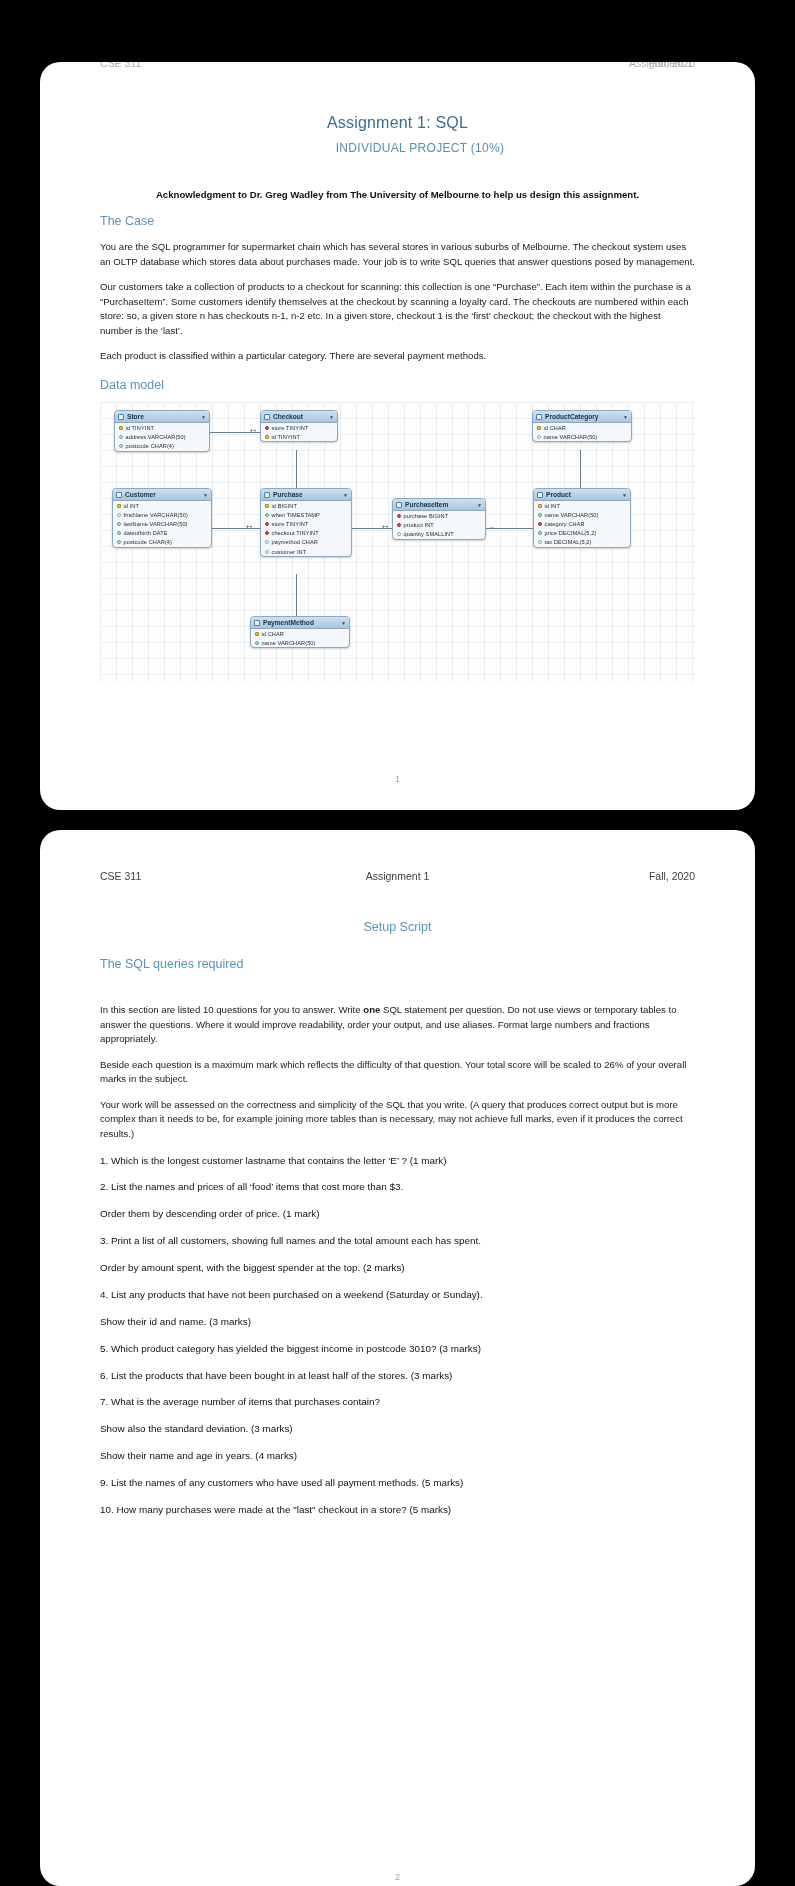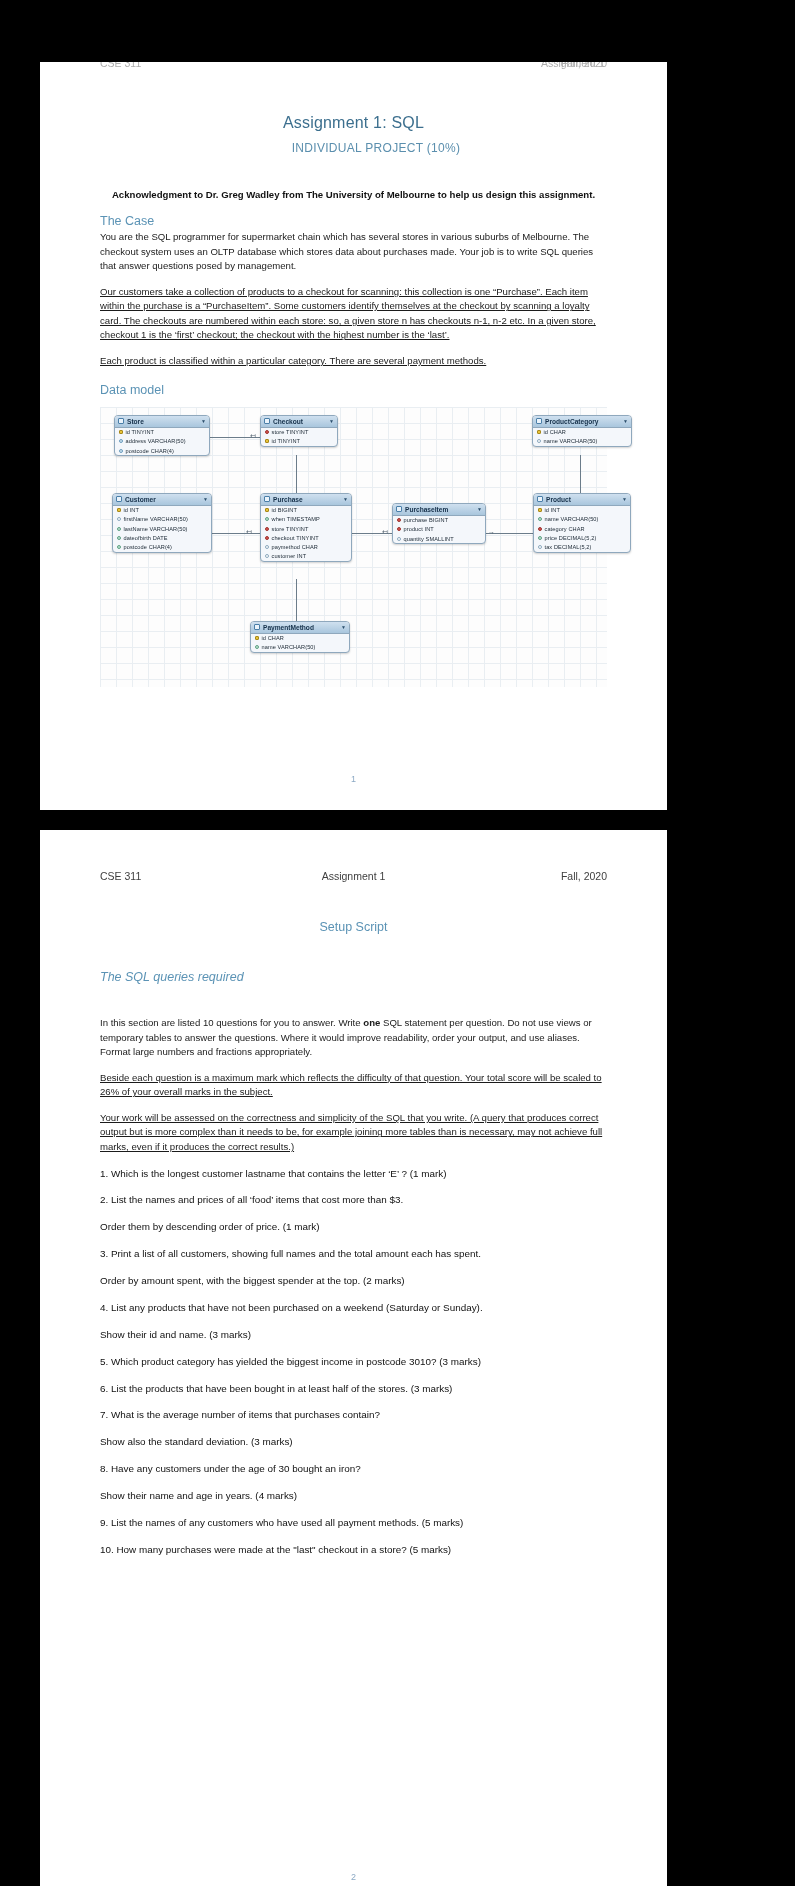--- a/index.html
+++ b/index.html
@@ -8,22 +8,23 @@
     width:795px; height:1886px;
     background:#000;
     font-family:"Liberation Sans", sans-serif;
     color:#1a1a1a;
     overflow:hidden;
     position:relative;
   }
   .page {
     position:absolute;
     left:40px;
-    width:627px;
+    width:715px;
     background:#ffffff;
+    border-radius:20px;
   }
   #page1 { top:62px; height:748px; }
   #page2 { top:830px; height:1056px; }
 
   .run-head {
     position:relative;
     display:flex;
     justify-content:space-between;
     font-size:10.5px;
     color:#3f3f3f;
@@ -64,27 +65,27 @@
     text-align:center;
     color:#111;
   }
   .h2 {
     margin:14px 60px 0 60px;
     font-size:12.5px;
     color:#5b93b5;
     font-weight:normal;
   }
   p.body {
-    margin:2px 60px 0 60px;
+    margin:12px 60px 0 60px;
     font-size:9.6px;
     line-height:1.52;
     color:#1b1b1b;
     text-align:left;
   }
-  p.body.gap { margin-top:11px;text-decoration:underline; }
+  p.body.gap { margin-top:11px; }
   p.q { margin:0 60px; font-size:9.9px; line-height:1.5; padding-top:12px; color:#111; }
   .bold { font-weight:bold; }
   .ital { }
 
   .pagenum {
     text-align:center;
     font-size:9px;
     color:#8ca9c4;
     position:absolute;
     bottom:26px;
@@ -377,37 +378,36 @@
 <div class="page" id="page2">
 
   <div class="run-head">
     <span>CSE 311</span>
     <span class="rh-center">Assignment 1</span>
     <span>Fall, 2020</span>
   </div>
 
   <div class="h2" style="margin-top:38px;text-align:center;">Setup Script</div>
 
-  <div class="h2" style="margin-top:36px;font-style:italic;">The SQL queries required</div>
+  <div class="h2" style="margin-top:23px;">The SQL queries required</div>
 
   <p class="body" style="margin-top:32px;"><span>In this section are listed 10 questions for you to answer. Write </span><span class="bold ital">one</span><span> SQL statement per question. Do </span><span class="ital">not</span><span> use </span><span class="ital">views</span><span> or </span><span class="ital">temporary tables</span><span> to answer the questions. Where it would improve readability, order your output, and use aliases. Format large numbers and fractions appropriately.</span></p>
 
   <p class="body gap">Beside each question is a maximum mark which reflects the difficulty of that question. Your total score will be scaled to 26% of your overall marks in the subject.</p>
   <p class="body gap">Your work will be assessed on the correctness and simplicity of the SQL that you write. (A query that produces correct output but is more complex than it needs to be, for example joining more tables than is necessary, may not achieve full marks, even if it produces the correct results.)</p>
 
   <p class="q">1. Which is the longest customer lastname that contains the letter ‘E’ ? (1 mark)</p>
   <p class="q">2. List the names and prices of all ‘food’ items that cost more than $3.</p>
   <p class="q">Order them by descending order of price. (1 mark)</p>
   <p class="q">3. Print a list of all customers, showing full names and the total amount each has spent.</p>
   <p class="q">Order by amount spent, with the biggest spender at the top. (2 marks)</p>
   <p class="q">4. List any products that have not been purchased on a weekend (Saturday or Sunday).</p>
   <p class="q">Show their id and name. (3 marks)</p>
   <p class="q">5. Which product category has yielded the biggest income in postcode 3010? (3 marks)</p>
   <p class="q">6. List the products that have been bought in at least half of the stores. (3 marks)</p>
   <p class="q">7. What is the average number of items that purchases contain?</p>
   <p class="q">Show also the standard deviation. (3 marks)</p>
-  <p class="q">8. Have any customers under the age of 30 bought an iron?</p>
   <p class="q">Show their name and age in years. (4 marks)</p>
   <p class="q">9. List the names of any customers who have used all payment methods. (5 marks)</p>
   <p class="q">10. How many purchases were made at the "last" checkout in a store? (5 marks)</p>
 
   <div class="pagenum">2</div>
 </div>
 
 </body></html>

